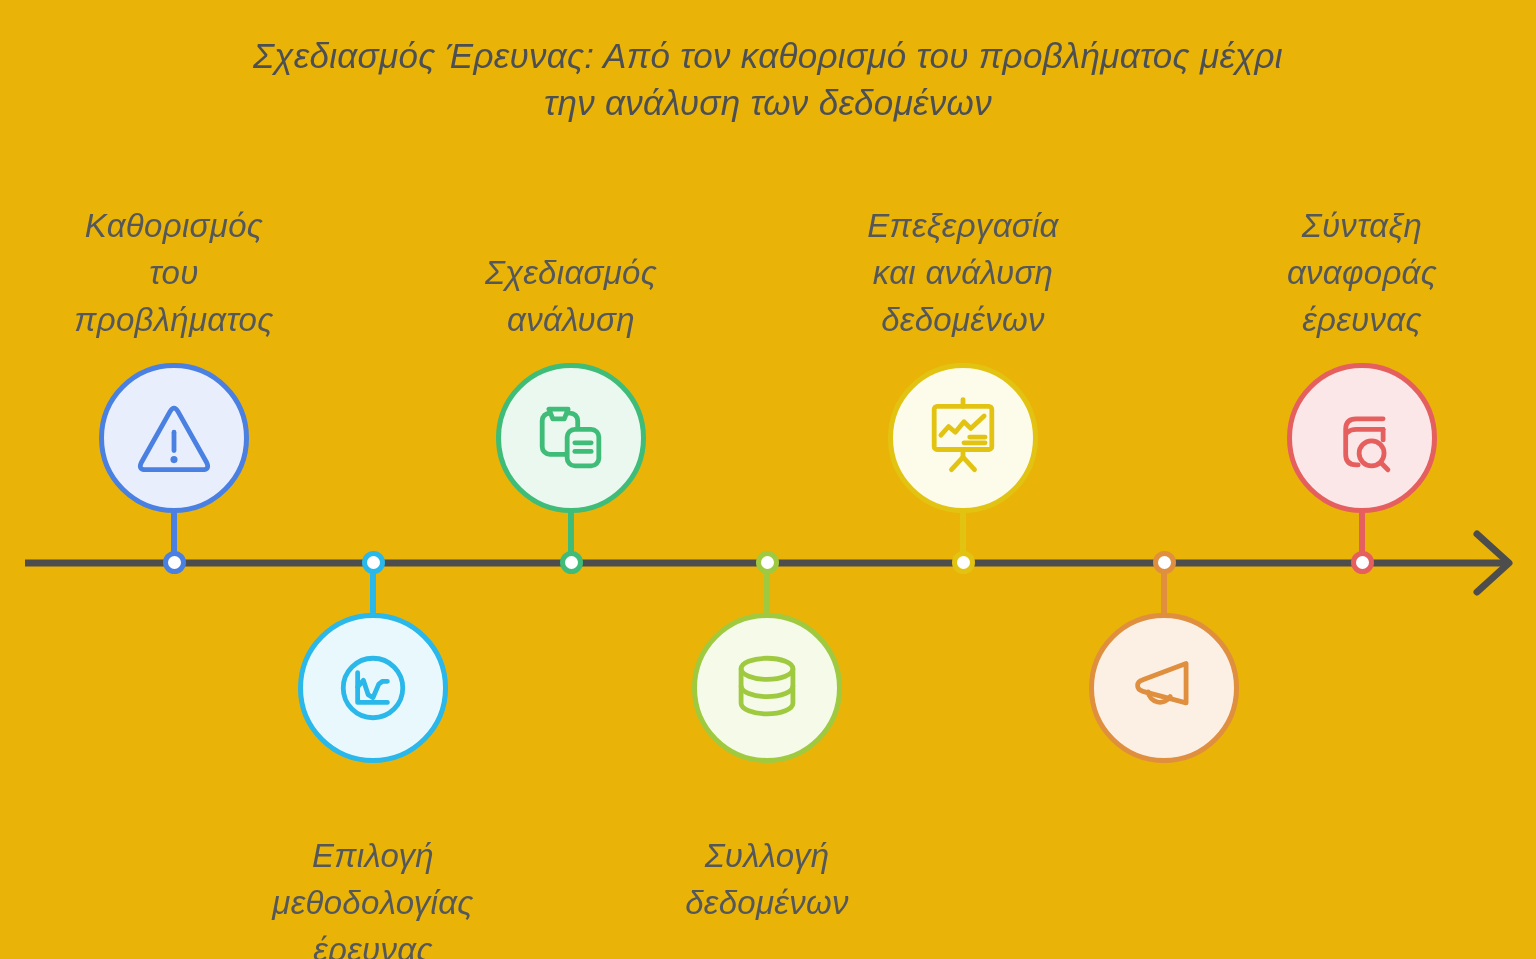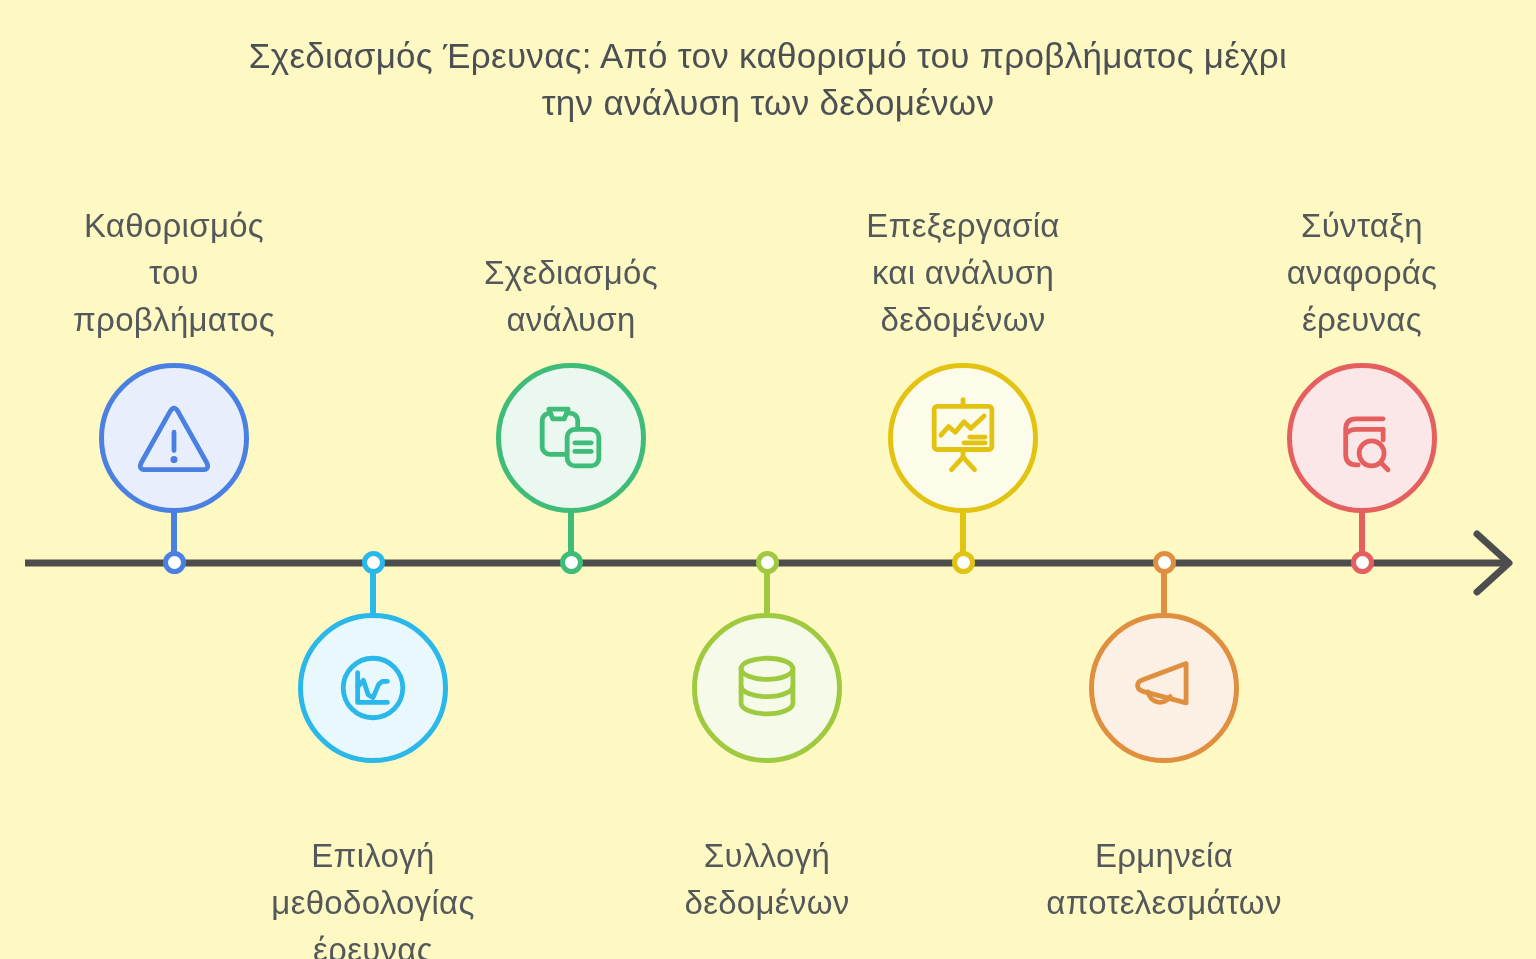--- a/index.html
+++ b/index.html
@@ -37,21 +37,21 @@
   .node.above .stem{top:510px;height:44px;}
   .node.below .stem{top:572px;height:43px;}
   .dot{
     position:absolute;left:calc(var(--x) - 11.5px);top:551px;width:23px;height:23px;
     box-sizing:border-box;border:5px solid var(--c);background:#fff;border-radius:50%;
   }
 </style>
 </head>
 <body>
 
-<div class="canvas" style="--axis: #4d4d4d; --title-color: #4c5054; --label-color: #54585b; background: #fef9c3;">
+<div class="canvas" style="--axis: #4d4d4d; --title-color: #4c5054; --label-color: #54585b; background: #eab308; font-style: italic;">
 
   <div class="title">Σχεδιασμός Έρευνας: Από τον καθορισμό του προβλήματος μέχρι
 την ανάλυση των δεδομένων</div>
 
   <svg class="axis-svg" viewBox="0 0 1536 80">
     <line x1="25" y1="40" x2="1505" y2="40" stroke-width="7"></line>
     <polyline points="1477,11 1509,40 1477,69" stroke-width="7" stroke-linecap="round" stroke-linejoin="round"></polyline>
   </svg>
 
   <div class="node above" style="--x: 174px; --c: #4a80e2; --fill: #e8eefb;">
@@ -127,22 +127,20 @@
         <polyline points="27,47 35,38 42,44 51,33 58,40 72,27"></polyline>
         <line x1="57" y1="49" x2="73" y2="49"></line>
         <line x1="51" y1="55" x2="73" y2="55"></line>
         <line x1="50" y1="62" x2="50" y2="70"></line>
         <polyline points="38,83 50,70 62,83"></polyline>
       </svg>
     </div>
   </div>
 
   <div class="node below" style="--x: 1164px; --c: #df8f3e; --fill: #fcf0e4;">
-    <div class="label">Ερμηνεία
-αποτελεσμάτων</div>
     <div class="stem"></div>
     <div class="dot"></div>
     <div class="bubble">
       <svg viewBox="0 0 100 100">
         <path d="M28 41.5 L73 24.5 V65.5 L28 53.5 q-5.5 -1.5 -5.5 -6 q0 -4.5 5.5 -6 Z"></path>
         <path d="M33.5 54 a12.5 12.5 0 0 0 23 5"></path>
       </svg>
     </div>
   </div>
 

